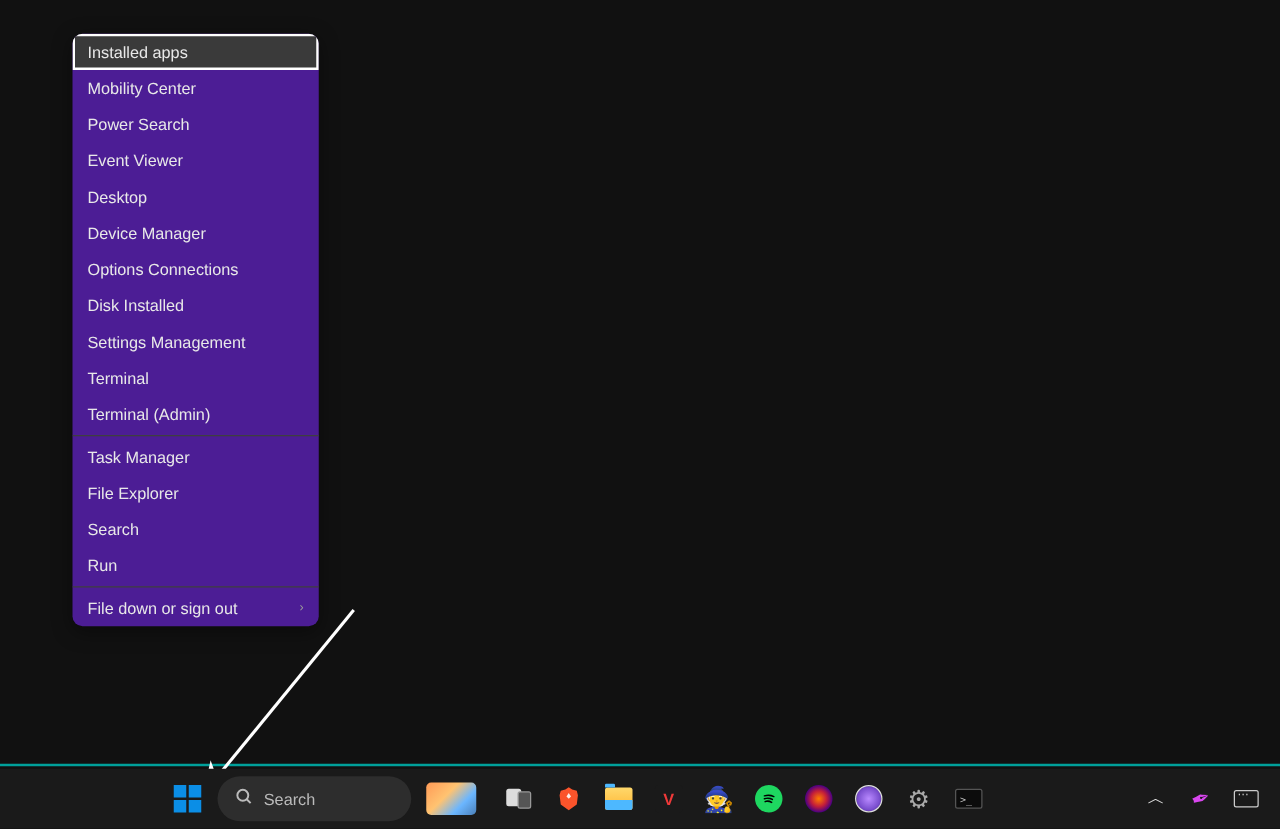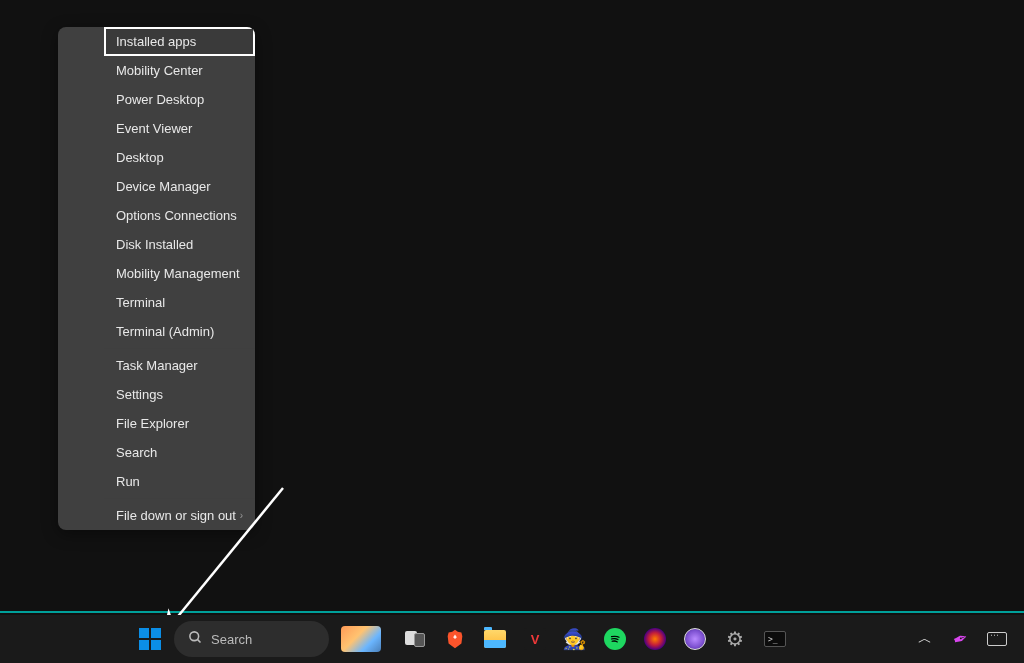--- a/index.html
+++ b/index.html
@@ -15,25 +15,24 @@
       width: 100%;
       height: 613px;
       position: relative;
       border-bottom: 2px solid #00a09a;
     }
     .context-menu {
       position: absolute;
       left: 58px;
       top: 27px;
       width: 197px;
-      background: #404040;
+      background: #4c1d95;
       border-radius: 8px;
       overflow: hidden;
       box-shadow: 0 4px 16px rgba(0,0,0,0.4);
-      padding-left: 46px;
     }
     .menu-item {
       padding: 7px 12px;
       color: #e8e8e8;
       font-size: 13px;
       cursor: pointer;
       display: flex;
       align-items: center;
       justify-content: space-between;
     }
@@ -221,54 +220,51 @@
 <div class="desktop">
 
   <div class="context-menu">
     <div class="menu-item highlighted">
       <span>Installed apps</span>
     </div>
     <div class="menu-item">
       <span>Mobility Center</span>
     </div>
     <div class="menu-item">
-      <span>Power Desktop</span>
+      <span>Power Search</span>
     </div>
     <div class="menu-item">
       <span>Event Viewer</span>
     </div>
     <div class="menu-item">
       <span>Desktop</span>
     </div>
     <div class="menu-item">
       <span>Device Manager</span>
     </div>
     <div class="menu-item">
       <span>Options Connections</span>
     </div>
     <div class="menu-item">
       <span>Disk Installed</span>
     </div>
     <div class="menu-item">
-      <span>Mobility Management</span>
+      <span>Settings Management</span>
     </div>
     <div class="menu-item">
       <span>Terminal</span>
     </div>
     <div class="menu-item">
       <span>Terminal (Admin)</span>
     </div>
 
     <div class="menu-separator"></div>
 
     <div class="menu-item">
       <span>Task Manager</span>
-    </div>
-    <div class="menu-item">
-      <span>Settings</span>
     </div>
     <div class="menu-item">
       <span>File Explorer</span>
     </div>
     <div class="menu-item">
       <span>Search</span>
     </div>
     <div class="menu-item">
       <span>Run</span>
     </div>

